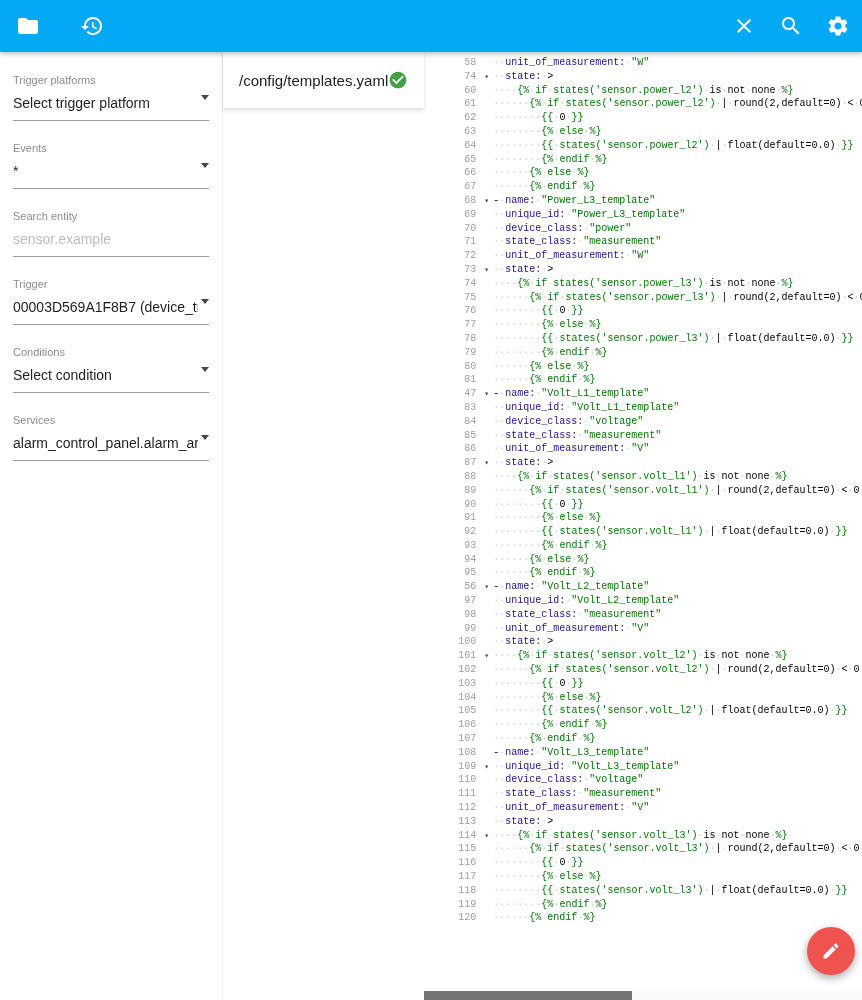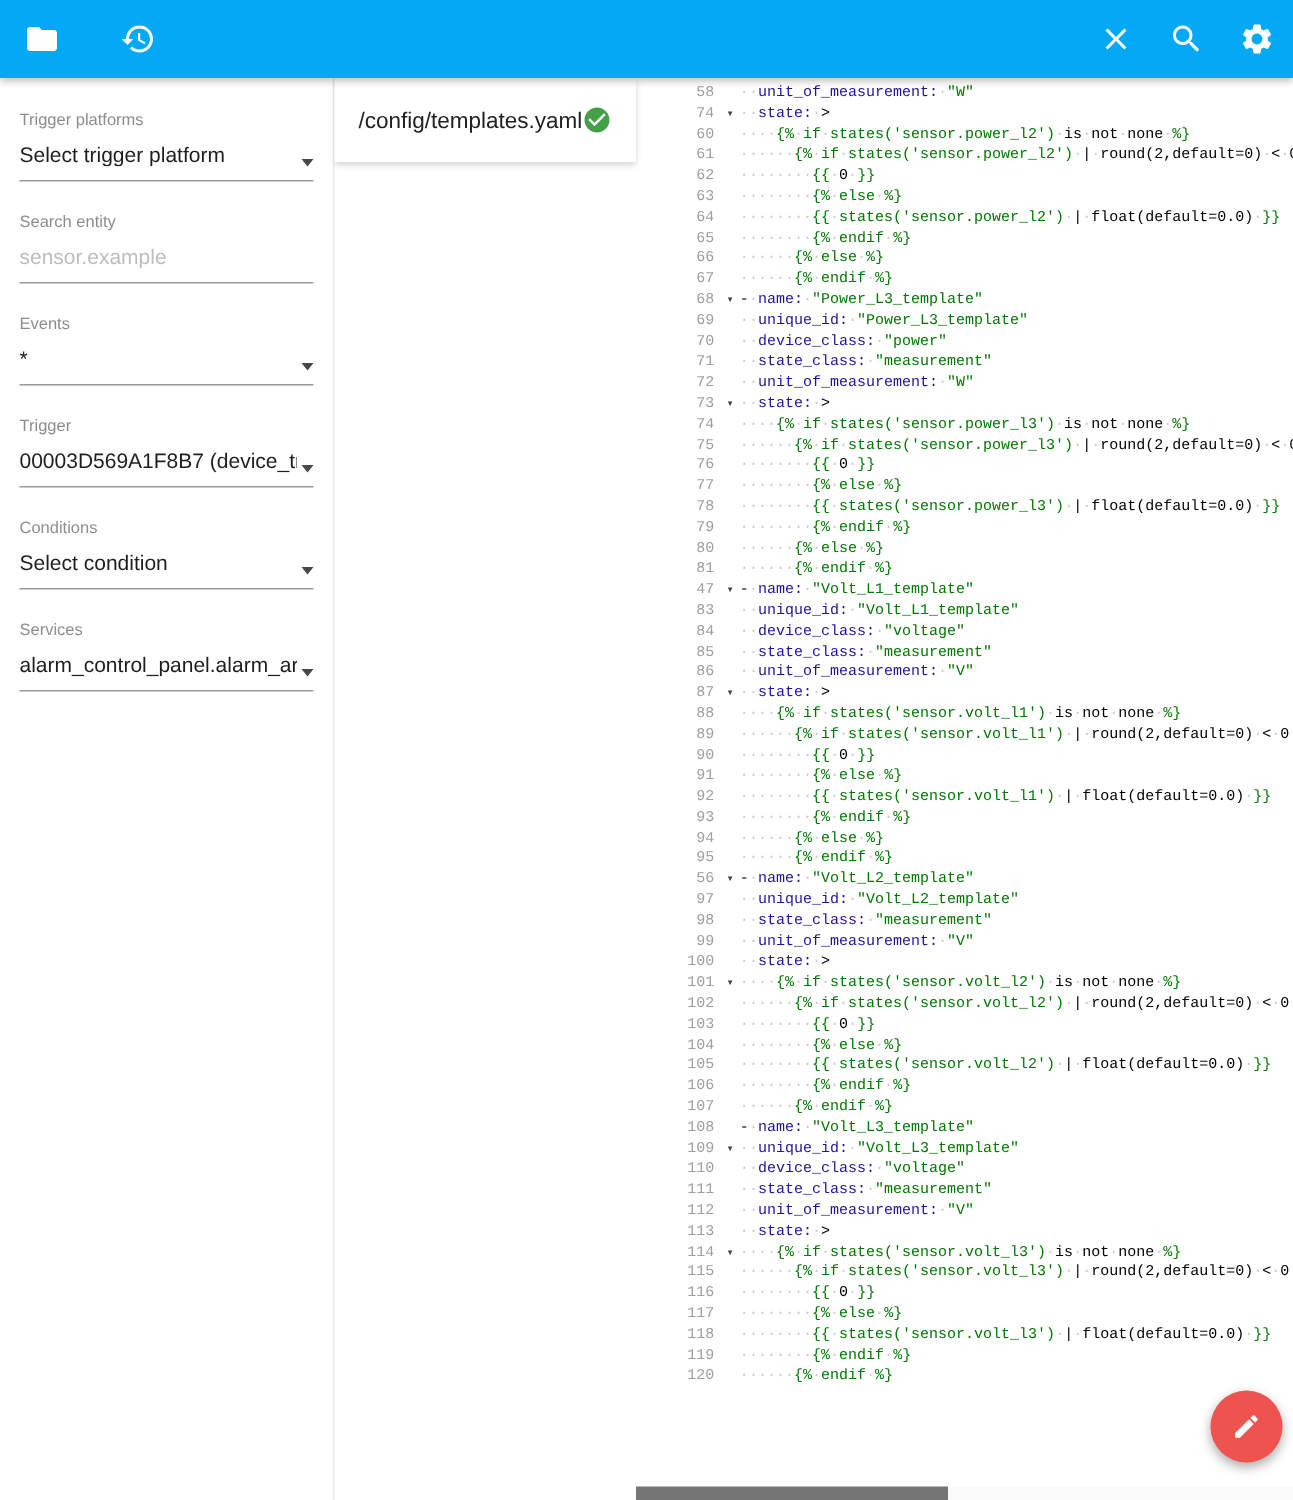--- a/index.html
+++ b/index.html
@@ -18,21 +18,21 @@
   .tb-icon svg { width:24px; height:24px; fill:#fff; }
 
   
   .layout { display:flex; height:948px; }
   .sidebar { width:222px; flex:none; padding:22px 13px 0 13px; background:#fff; }
   .main { flex:1; min-width:0; display:flex; flex-direction:row; border-left:1px solid #ededed; }
 
   
   .field { margin-bottom:21px; }
   .flabel { font-size:11px; color:#8d8d8d; margin-bottom:4px; }
-  .fctrl { display:flex; align-items:flex-end; border-bottom:1px solid #9a9a9a;
+  .fctrl { display:flex; align-items:flex-start; border-bottom:1px solid #9a9a9a;
            padding:5px 0 9px; cursor:pointer; }
   .fval { flex:1; font-size:14px; color:#1e1e1e; white-space:nowrap; overflow:hidden; }
   .arrow { flex:none; width:0; height:0; border-left:4.5px solid transparent;
            border-right:4.5px solid transparent; border-top:5px solid #474747; margin-left:3px; }
   .finput { flex:1; border:none; outline:none; font-size:14px; color:#1e1e1e;
             font-family:inherit; background:transparent; min-width:0; }
   .finput::placeholder { color:#bdbdbd; }
 
   
   .filebar { height:56px; flex:none; display:flex; align-items:center; padding:0 16px;
@@ -105,30 +105,30 @@
   <aside class="sidebar">
     <div id="sidebar-fields">
         <div class="field">
           <div class="flabel">Trigger platforms</div>
           <div class="fctrl">
             <span class="fval">Select trigger platform</span>
             <span class="arrow"></span>
           </div>
         </div>
         <div class="field">
+          <div class="flabel">Events</div>
+          <div class="fctrl">
+            <span class="fval">*</span>
+            <span class="arrow"></span>
+          </div>
+        </div>
+        <div class="field">
           <div class="flabel">Search entity</div>
           <div class="fctrl">
             <input class="finput" placeholder="sensor.example" style="">
-          </div>
-        </div>
-        <div class="field">
-          <div class="flabel">Events</div>
-          <div class="fctrl">
-            <span class="fval">*</span>
-            <span class="arrow"></span>
           </div>
         </div>
         <div class="field">
           <div class="flabel">Trigger</div>
           <div class="fctrl">
             <span class="fval">00003D569A1F8B7 (device_tr…</span>
             <span class="arrow"></span>
           </div>
         </div>
         <div class="field">

